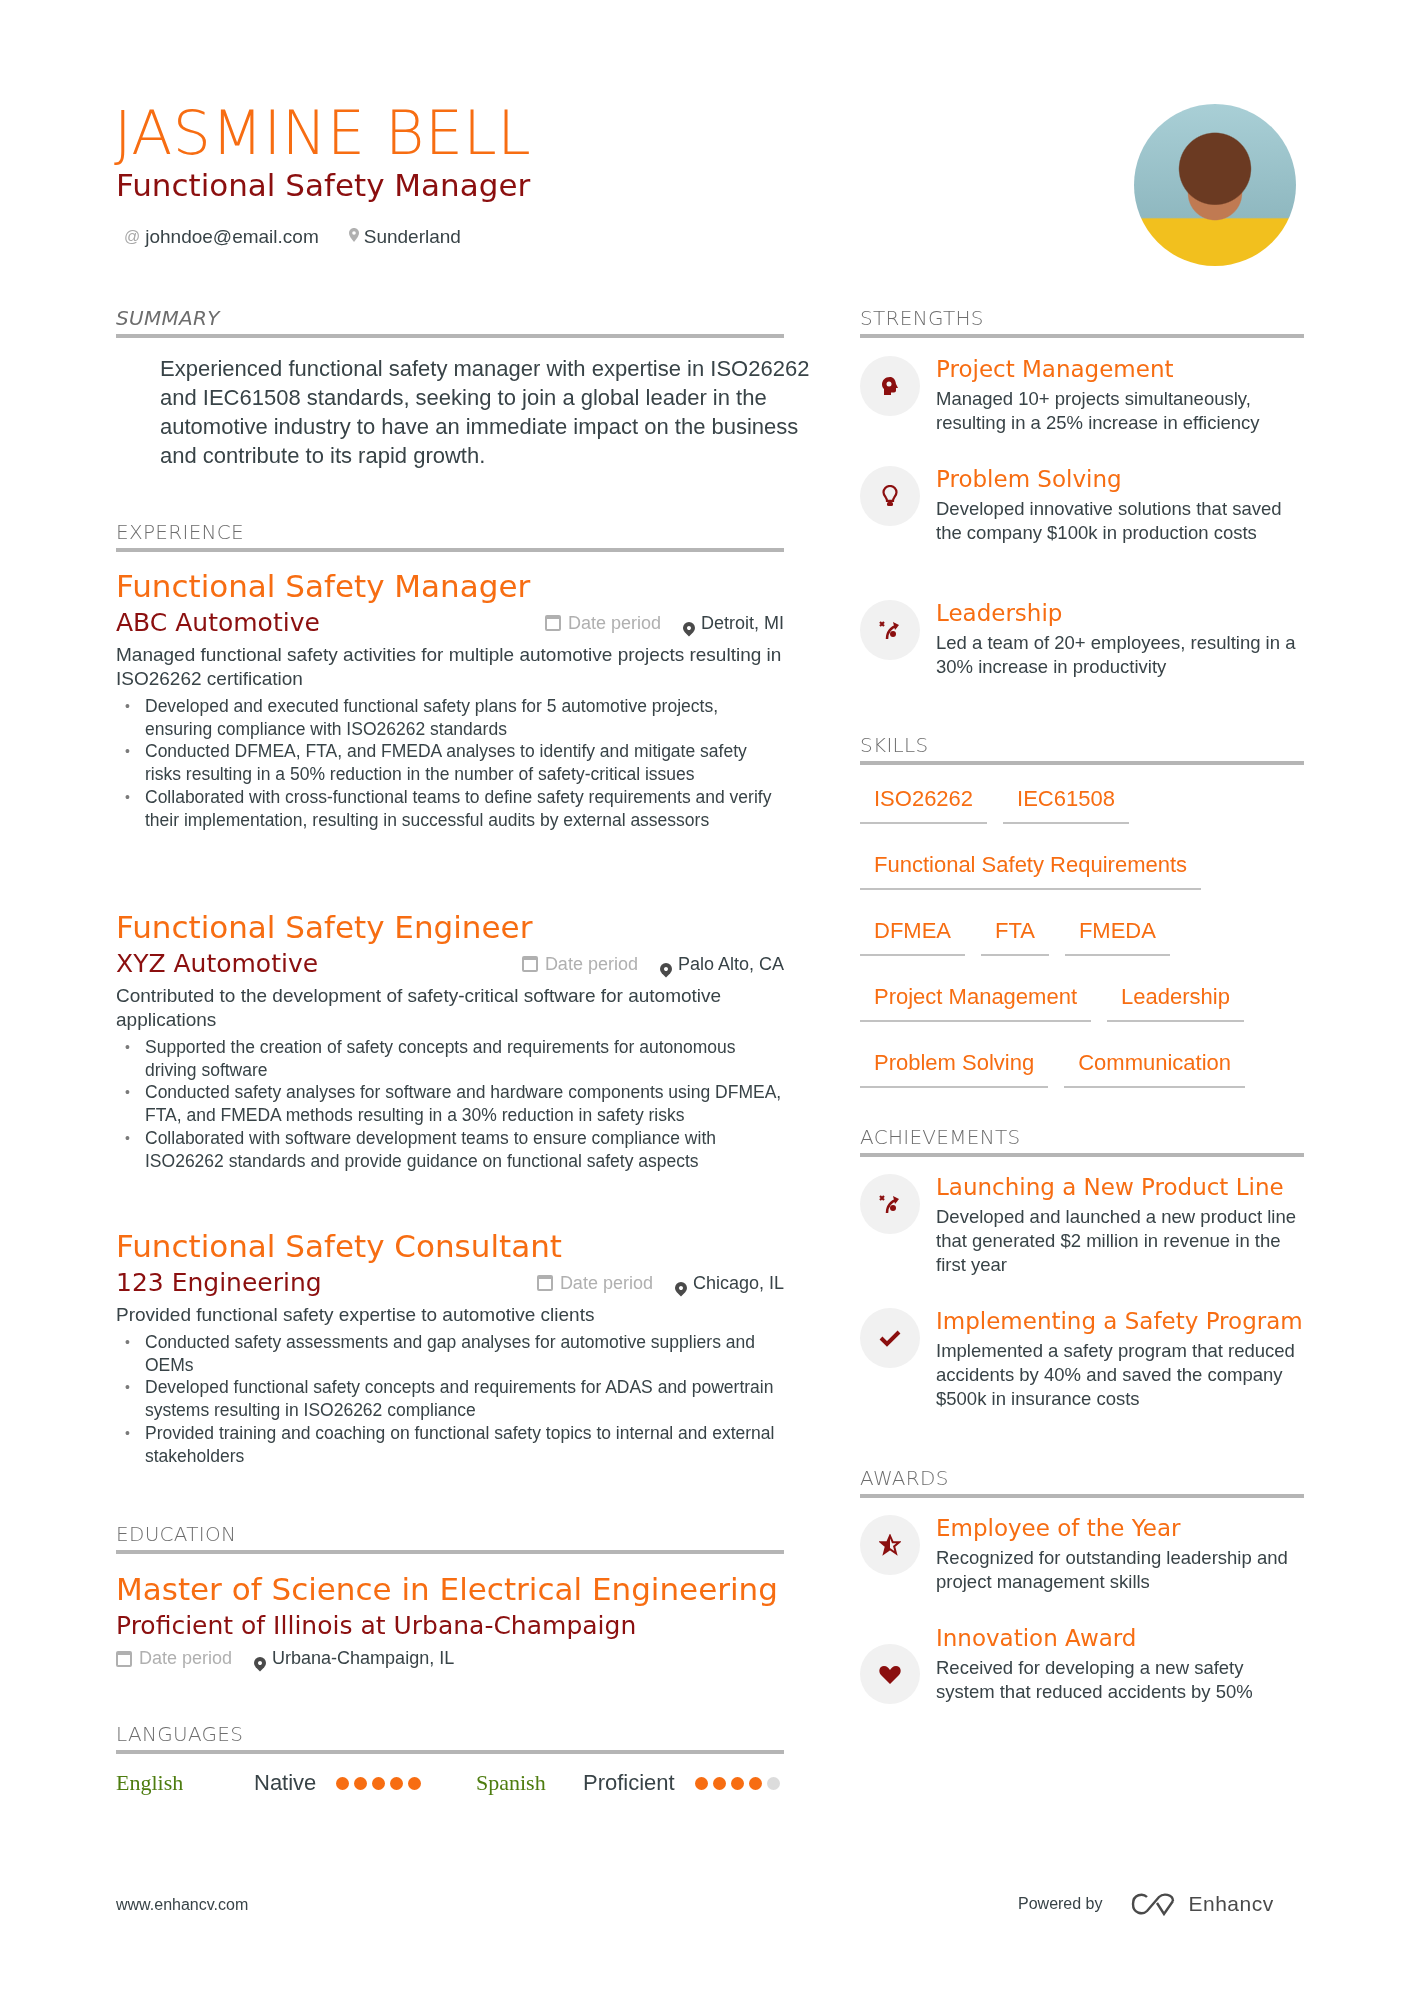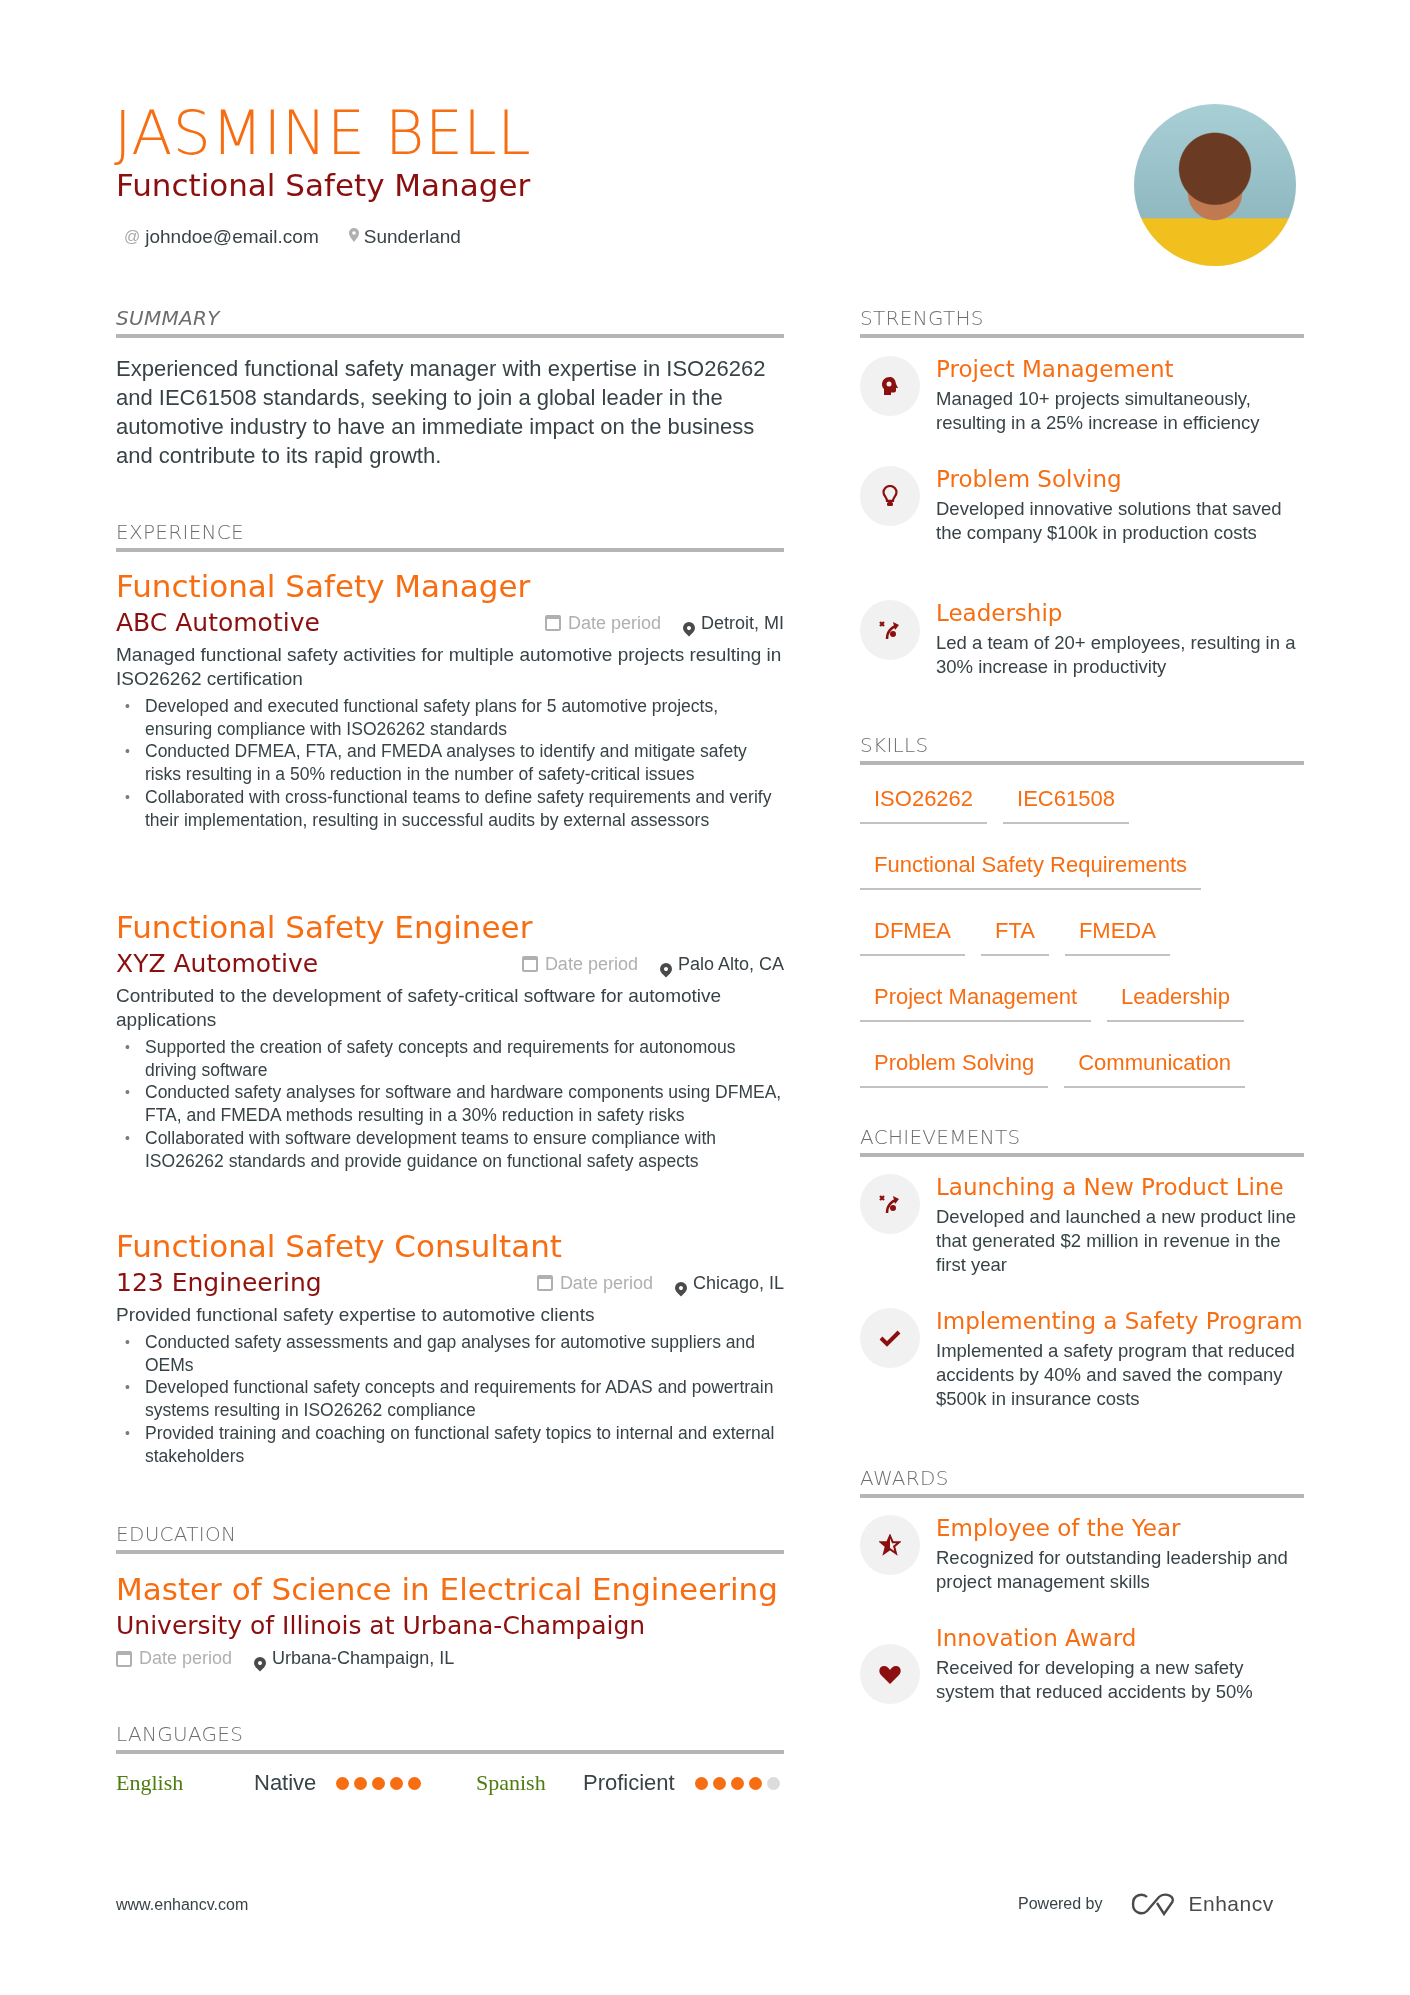--- a/index.html
+++ b/index.html
@@ -17,21 +17,21 @@
            background: radial-gradient(circle at 50% 40%, #6b3a22 0 28%, transparent 29%),
                        radial-gradient(circle at 50% 55%, #c07a52 0 22%, transparent 23%),
                        linear-gradient(180deg, #a9cfd6 0%, #8fb8c0 70%, #f2c01e 71%, #f2c01e 100%); }
 
   
   .sec-h { font-size: 20px; line-height: 24px; color: #6d6d6d; letter-spacing: 0.3px; text-transform: uppercase;
            border-bottom: 4px solid #b5b5b5; padding-bottom: 4px; font-family: "DejaVu Sans", sans-serif; font-weight: 300; }
   .left { left: 116px; width: 668px; }
   .right { left: 860px; width: 444px; }
 
-  .summary-text { font-size: 22px; line-height: 29px; color: #384347; }
+  .summary-text { font-size: 22px; line-height: 29px; color: #384347; margin-left: 44px; }
 
   .exp { position: absolute; left: 116px; width: 668px; }
   .exp .role { font-size: 31px; line-height: 38px; color: #f76d12; font-family: "DejaVu Sans", sans-serif; }
   .exp .comp-row { display: flex; justify-content: space-between; align-items: baseline; margin-top: 2px; }
   .exp .comp { font-size: 25px; line-height: 32px; color: #8b0f0f; font-family: "DejaVu Sans", sans-serif; }
   .exp .meta { display: flex; gap: 22px; font-size: 18px; color: #384347; align-items: center; }
   .exp .meta .date { color: #b0b0b0; display: flex; align-items: center; gap: 7px; }
   .exp .meta .loc { display: flex; align-items: flex-end; gap: 6px; }
   .exp .desc { font-size: 19px; line-height: 24px; margin-top: 4px; color: #384347; }
   .exp ul { list-style: none; margin-top: 4px; }
@@ -158,21 +158,21 @@
   <ul>
     <li>Conducted safety assessments and gap analyses for automotive suppliers and OEMs</li>
     <li>Developed functional safety concepts and requirements for ADAS and powertrain systems resulting in ISO26262 compliance</li>
     <li>Provided training and coaching on functional safety topics to internal and external stakeholders</li>
   </ul>
 </div>
 
 <div class="abs sec-h left" style="top:1522px;">EDUCATION</div>
 <div class="exp" style="top:1570px;">
   <div class="role">Master of Science in Electrical Engineering</div>
-  <div class="comp" style="margin-top:2px;">University of Illinois at Urbana-Champaign</div>
+  <div class="comp" style="margin-top:2px;">Proficient of Illinois at Urbana-Champaign</div>
   <div class="meta" style="margin-top:6px; justify-content:flex-start;">
     <span class="date">
         <span class="cal"></span>
         <span>Date period</span>
       </span>
     <span class="loc">
         <span class="pin"></span>
         <span>Urbana-Champaign, IL</span>
       </span>
   </div>

